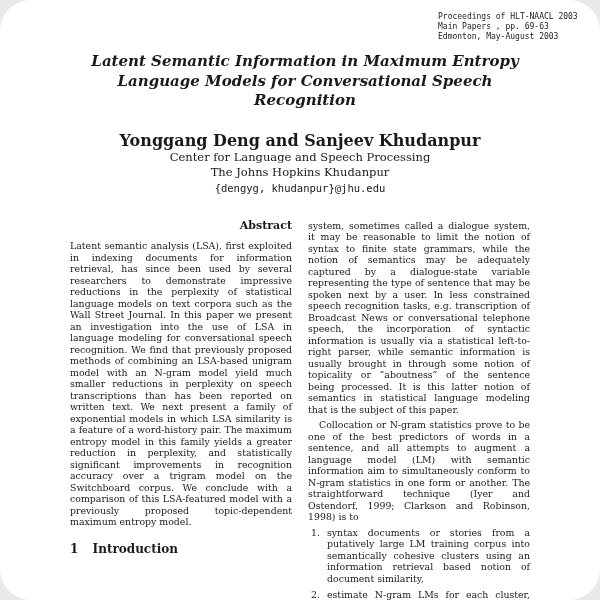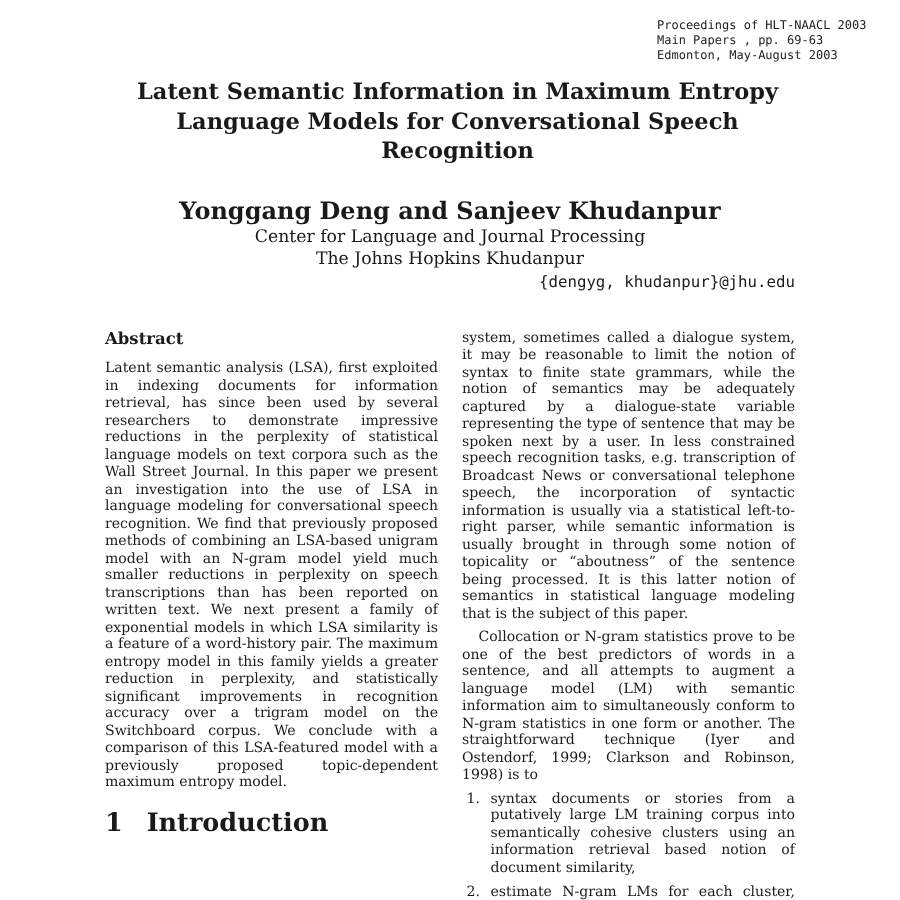--- a/index.html
+++ b/index.html
@@ -11,83 +11,85 @@
     position: relative;
     width: 600px;
     height: 600px;
     margin: 0 auto;
     background: #ffffff;
     color: #1a1a1a;
     font-family: "DejaVu Serif", "Liberation Serif", serif;
     overflow: hidden;
     box-sizing: border-box;
     padding: 0 70px;
+    border-radius: 31px;
   }
   .header-meta {
     position: absolute;
     top: 12px;
     left: 438px;
     font-family: "DejaVu Sans Mono", "Liberation Mono", monospace;
     font-size: 8px;
     line-height: 10px;
     color: #222;
     white-space: nowrap;
   }
   .title {
     margin: 52px auto 0 auto;
     width: 470px;
     text-align: center;
     font-size: 15px;
     font-weight: bold;
     line-height: 1.3;
+    font-style: italic;
   }
   .authors {
     margin-top: 20px;
     text-align: center;
     font-size: 16px;
     font-weight: bold;
   }
   .affil-line {
     text-align: center;
     font-size: 11.5px;
     line-height: 15px;
   }
   .email {
     margin-top: 2px;
-    text-align: right;
+    text-align: center;
     font-family: "DejaVu Sans Mono", "Liberation Mono", monospace;
     font-size: 10.5px;
   }
   .columns {
     display: flex;
     gap: 16px;
     margin-top: 26px;
   }
   .col {
     width: 222px;
     font-size: 9.4px;
     line-height: 11.5px;
     text-align: justify;
   }
   .abstract-heading {
-    text-align: left;
+    text-align: right;
     font-weight: bold;
     font-size: 11px;
     margin-bottom: 9px;
   }
   p.body-text {
     margin: 0 0 4px 0;
   }
   p.indent {
     text-indent: 11px;
   }
   .section-heading {
     margin-top: 16px;
     font-weight: bold;
-    font-size: 17px;
+    font-size: 12px;
   }
   .section-heading .sec-label {
     margin-left: 10px;
   }
   .num-list {
     margin: 3px 0 3px 0;
   }
   .list-item {
     display: flex;
     margin: 0 0 5px 0;
@@ -110,21 +112,21 @@
     <div>Proceedings of HLT-NAACL 2003</div>
     <div>Main Papers , pp. 69-63</div>
     <div>Edmonton, May-August 2003</div>
   </div>
 
   <h1 class="title">Latent Semantic Information in Maximum Entropy Language Models for Conversational Speech Recognition</h1>
 
   <div class="authors">Yonggang Deng and Sanjeev Khudanpur</div>
 
   <div class="affil">
-    <div class="affil-line">Center for Language and Journal Processing</div>
+    <div class="affil-line">Center for Language and Speech Processing</div>
     <div class="affil-line">The Johns Hopkins Khudanpur</div>
     <div class="email">{dengyg, khudanpur}@jhu.edu</div>
   </div>
 
   <div class="columns">
 
     <div class="col">
       <div class="abstract-heading">Abstract</div>
       <p class="body-text">Latent semantic analysis (LSA), first exploited in indexing documents for information retrieval, has since been used by several researchers to demonstrate impressive reductions in the perplexity of statistical language models on text corpora such as the Wall Street Journal. In this paper we present an investigation into the use of LSA in language modeling for conversational speech recognition. We find that previously proposed methods of combining an LSA-based unigram model with an N-gram model yield much smaller reductions in perplexity on speech transcriptions than has been reported on written text. We next present a family of exponential models in which LSA similarity is a feature of a word-history pair. The maximum entropy model in this family yields a greater reduction in perplexity, and statistically significant improvements in recognition accuracy over a trigram model on the Switchboard corpus. We conclude with a comparison of this LSA-featured model with a previously proposed topic-dependent maximum entropy model.</p>
       <div class="section-heading">

